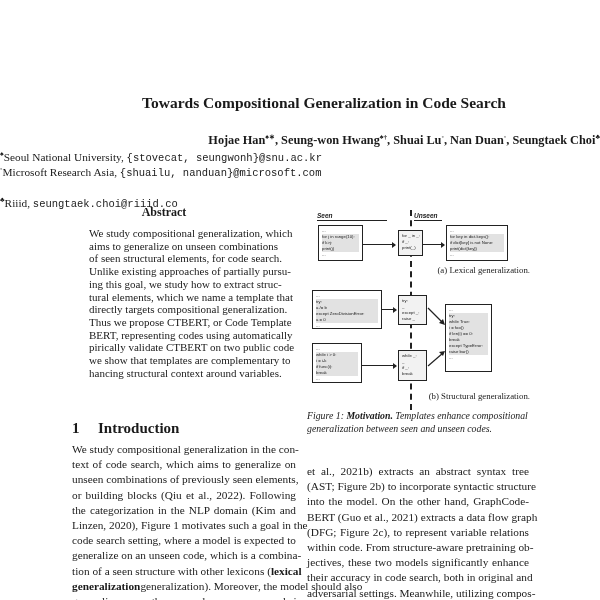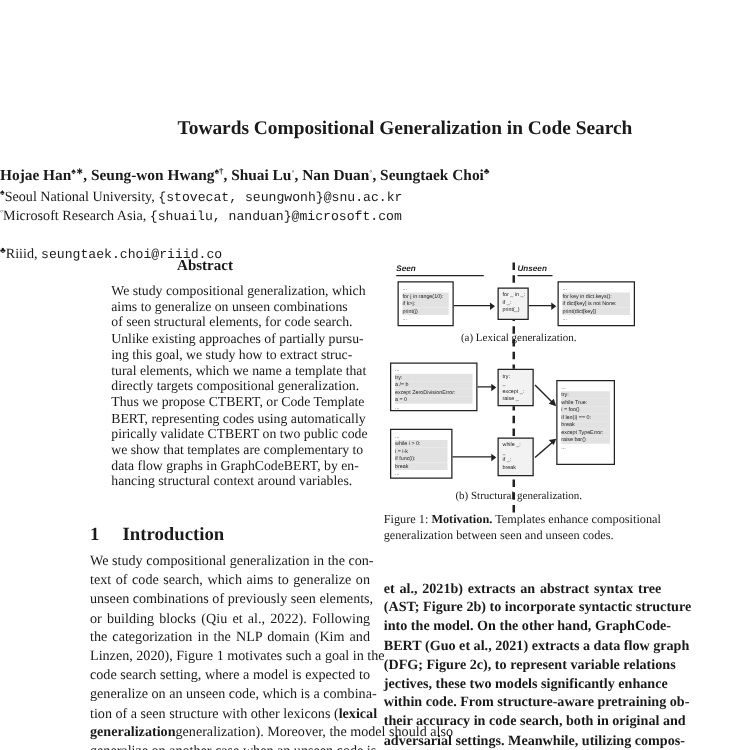--- a/index.html
+++ b/index.html
@@ -1,38 +1,38 @@
 <!DOCTYPE html>
 <html><head>
 <meta charset="utf-8">
 <style>
   html, body { margin:0; padding:0; background:#fff; }
   body { width:600px; height:600px; overflow:hidden; position:relative; font-family:"Liberation Serif", serif; color:#1a1a1a; }
   .title { position:absolute; top:94px; left:0; width:600px; text-align:center; font-weight:bold; font-size:15.5px;padding-left:24px; }
-  .authors { position:absolute; top:133px; left:0; width:600px; text-align:left; font-weight:bold; font-size:12.3px; }
+  .authors { position:absolute; top:133px; left:0; width:600px; text-align:right; font-weight:bold; font-size:12.3px; }
   .aff { position:absolute; left:0; width:600px; text-align:left; font-size:11.3px; }
   .mono { font-family:"Liberation Mono", monospace; font-size:10.5px; }
   sup { font-size:7px; }
   .abs-title { position:absolute; top:205px; left:44px; width:240px; text-align:center; font-weight:bold; font-size:12px; }
   .abs-body { position:absolute; top:227px; left:89px; width:183px; font-size:11px; line-height:12.7px; text-align:justify; }
   .sec-title { position:absolute; top:420px; left:72px; font-weight:bold; font-size:15px; }
   .sec-title .num { display:inline-block; width:26px; }
   .col-text { position:absolute; font-size:11.3px; line-height:15.2px; text-align:justify; width:222px; }
   .line { display:block; white-space:nowrap; text-align-last:justify; text-align:justify; }
   .abs-body .line:last-child, .col-text .line.last { text-align-last:left; }
   .fig { position:absolute; left:300px; top:208px; width:230px; height:200px; }
   .box { position:absolute; border:1.2px solid #222; background:#fff; font-family:"Liberation Sans", sans-serif; font-size:4.3px; line-height:6px; padding:2px 3px; box-sizing:border-box; }
   .box .hl { background:#e2e2e2; }
   .box .code { display:block; white-space:nowrap; }
   .lbl { position:absolute; font-family:"Liberation Sans", sans-serif; font-size:6.5px; font-weight:bold; font-style:italic; }
-  .cap { position:absolute; font-size:8.8px; text-align:center; }
+  .cap { position:absolute; font-size:8.8px; text-align:right; }
   .arrow { position:absolute; height:1.2px; background:#222; }
   .arrow::after { content:""; position:absolute; right:-1px; top:-2.4px; border-left:4px solid #222; border-top:3px solid transparent; border-bottom:3px solid transparent; }
   .dash { position:absolute; width:0; border-left:2px dashed #222; }
-  .fig-caption { position:absolute; top:410px; left:307px; width:222px; font-size:9.8px; line-height:12.5px; }
+  .fig-caption { position:absolute; top:410px; left:307px; width:222px; font-size:9.8px; line-height:12.5px;font-style:italic; }
   svg.diag { position:absolute; left:0; top:0; }
 </style>
 </head>
 <body>
 
 <div class="title">Towards Compositional Generalization in Code Search</div>
 
 <div class="authors">
   <span>Hojae Han</span><sup>♠∗</sup>,
   <span>Seung-won Hwang</span><sup>♠†</sup>,
@@ -57,21 +57,20 @@
   <span class="line">aims to generalize on unseen combinations</span>
   <span class="line">of seen structural elements, for code search.</span>
   <span class="line">Unlike existing approaches of partially pursu-</span>
   <span class="line">ing this goal, we study how to extract struc-</span>
   <span class="line">tural elements, which we name a template that</span>
   <span class="line">directly targets compositional generalization.</span>
   <span class="line">Thus we propose CTBERT, or Code Template</span>
   <span class="line">BERT, representing codes using automatically</span>
   <span class="line">pirically validate CTBERT on two public code</span>
   <span class="line">we show that templates are complementary to</span>
-  <span class="line">data flow graphs in GraphCodeBERT, by en-</span>
   <span class="line">hancing structural context around variables.</span>
 </div>
 
 <div class="sec-title">
   <span class="num">1</span><span>Introduction</span>
 </div>
 <div class="col-text" style="top:442px; left:72px; width:224px;">
   <span class="line">We study compositional generalization in the con-</span>
   <span class="line">text of code search, which aims to generalize on</span>
   <span class="line">unseen combinations of previously seen elements,</span>
@@ -79,28 +78,28 @@
   <span class="line">the categorization in the NLP domain (Kim and</span>
   <span class="line">Linzen, 2020), Figure 1 motivates such a goal in the</span>
   <span class="line">code search setting, where a model is expected to</span>
   <span class="line">generalize on an unseen code, which is a combina-</span>
   <span class="line"><span>tion of a seen structure with other lexicons (</span><b>lexical</b></span>
   <span class="line"><b>generalization</b><span class="rest">generalization). Moreover, the model should also</span></span>
   <span class="line">generalize on another case when an unseen code is</span>
 
 </div>
 
-<div class="col-text" style="top:464px; left:307px; width:222px;font-weight:bold;">
+<div class="col-text" style="top:464px; left:307px; width:222px;">
   <span class="line">et al., 2021b) extracts an abstract syntax tree</span>
   <span class="line">(AST; Figure 2b) to incorporate syntactic structure</span>
   <span class="line">into the model. On the other hand, GraphCode-</span>
   <span class="line">BERT (Guo et al., 2021) extracts a data flow graph</span>
   <span class="line">(DFG; Figure 2c), to represent variable relations</span>
+  <span class="line">within code. From structure-aware pretraining ob-</span>
   <span class="line">jectives, these two models significantly enhance</span>
-  <span class="line">within code. From structure-aware pretraining ob-</span>
   <span class="line">their accuracy in code search, both in original and</span>
   <span class="line">adversarial settings. Meanwhile, utilizing compos-</span>
 
 </div>
 
 <div class="fig">
   <div class="lbl" style="left:17px; top:4px;">Seen</div>
   <div class="lbl" style="left:114px; top:4px;">Unseen</div>
   <div style="position:absolute; left:17px; top:12px; width:70px; height:1px; background:#222;"></div>
   <div style="position:absolute; left:114px; top:12px; width:28px; height:1px; background:#222;"></div>

